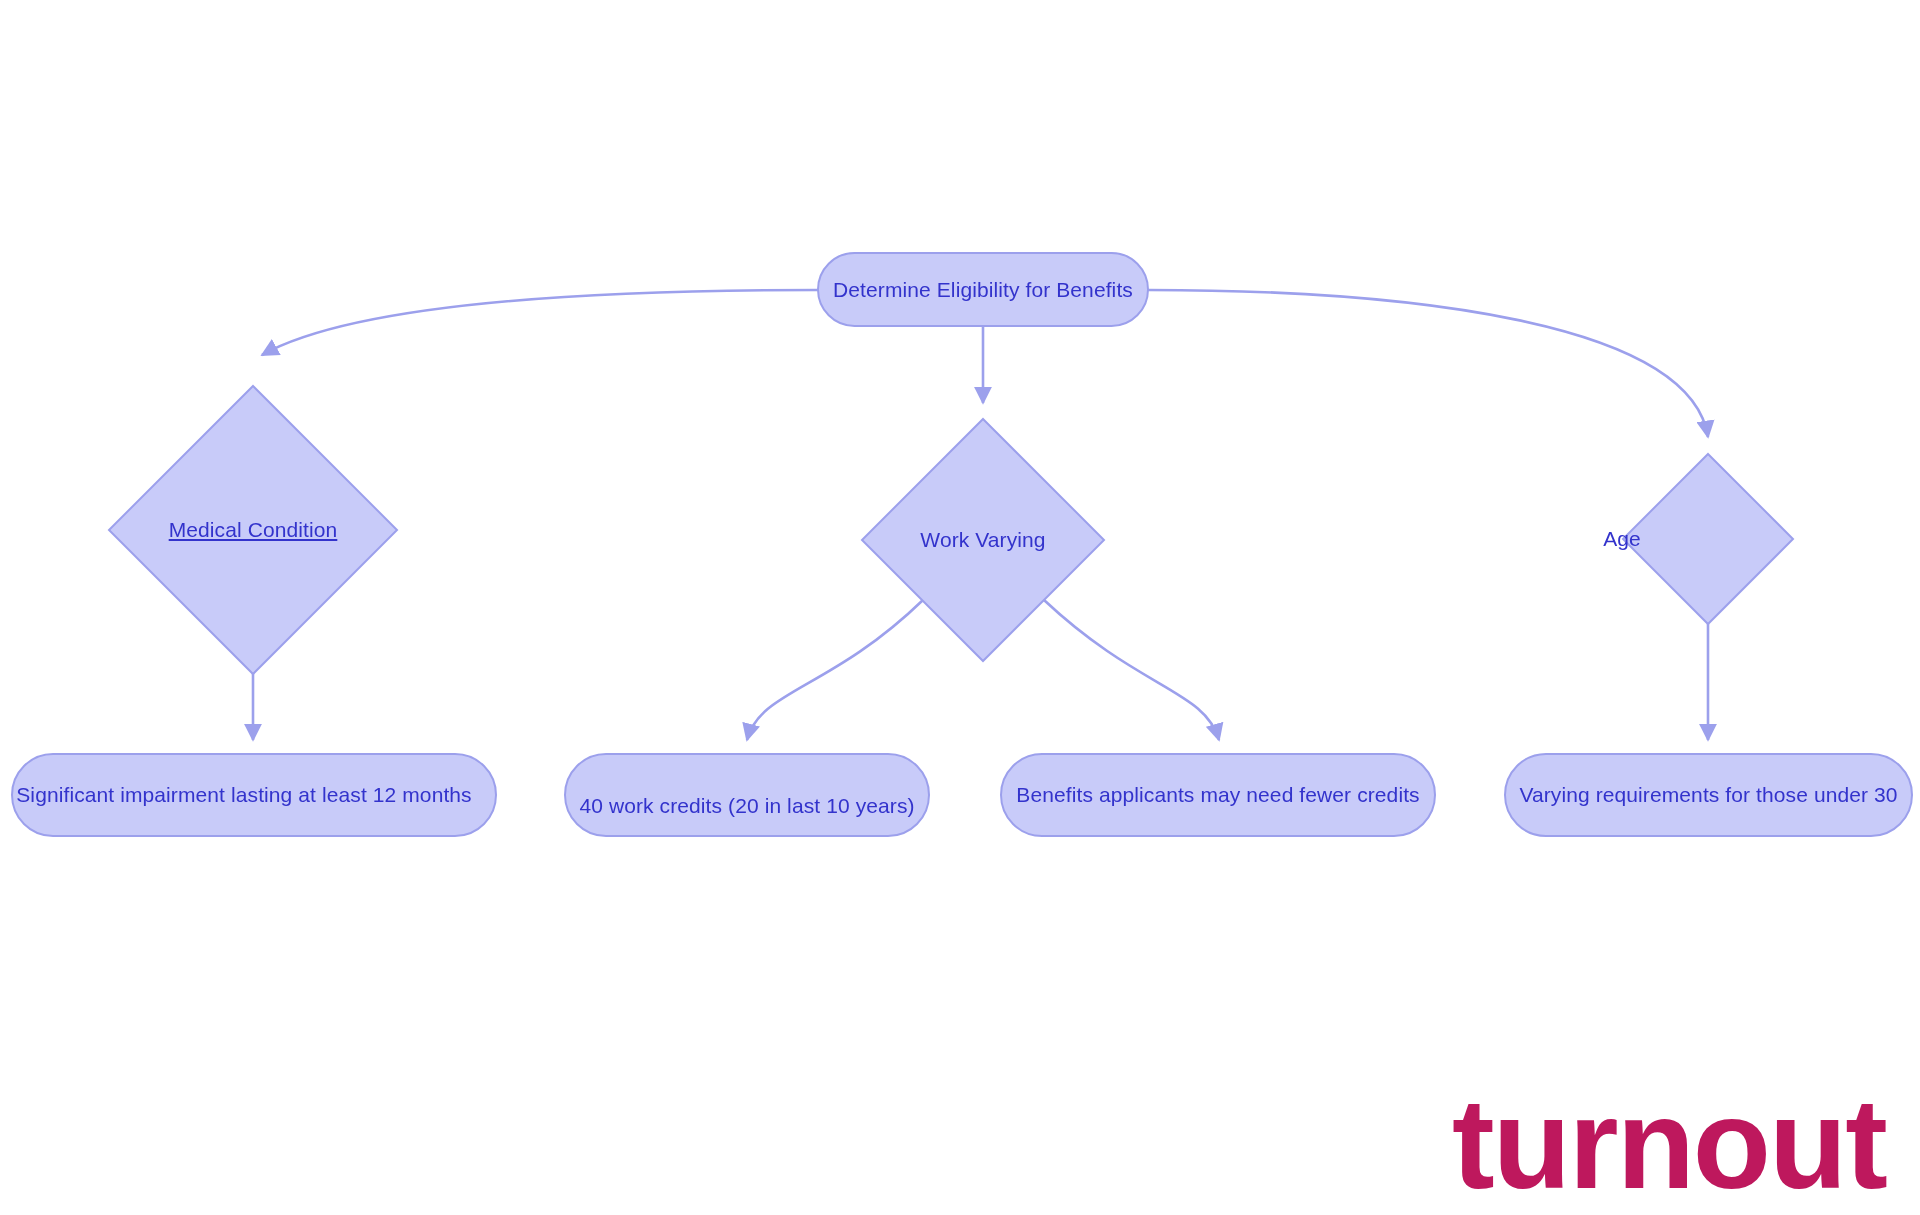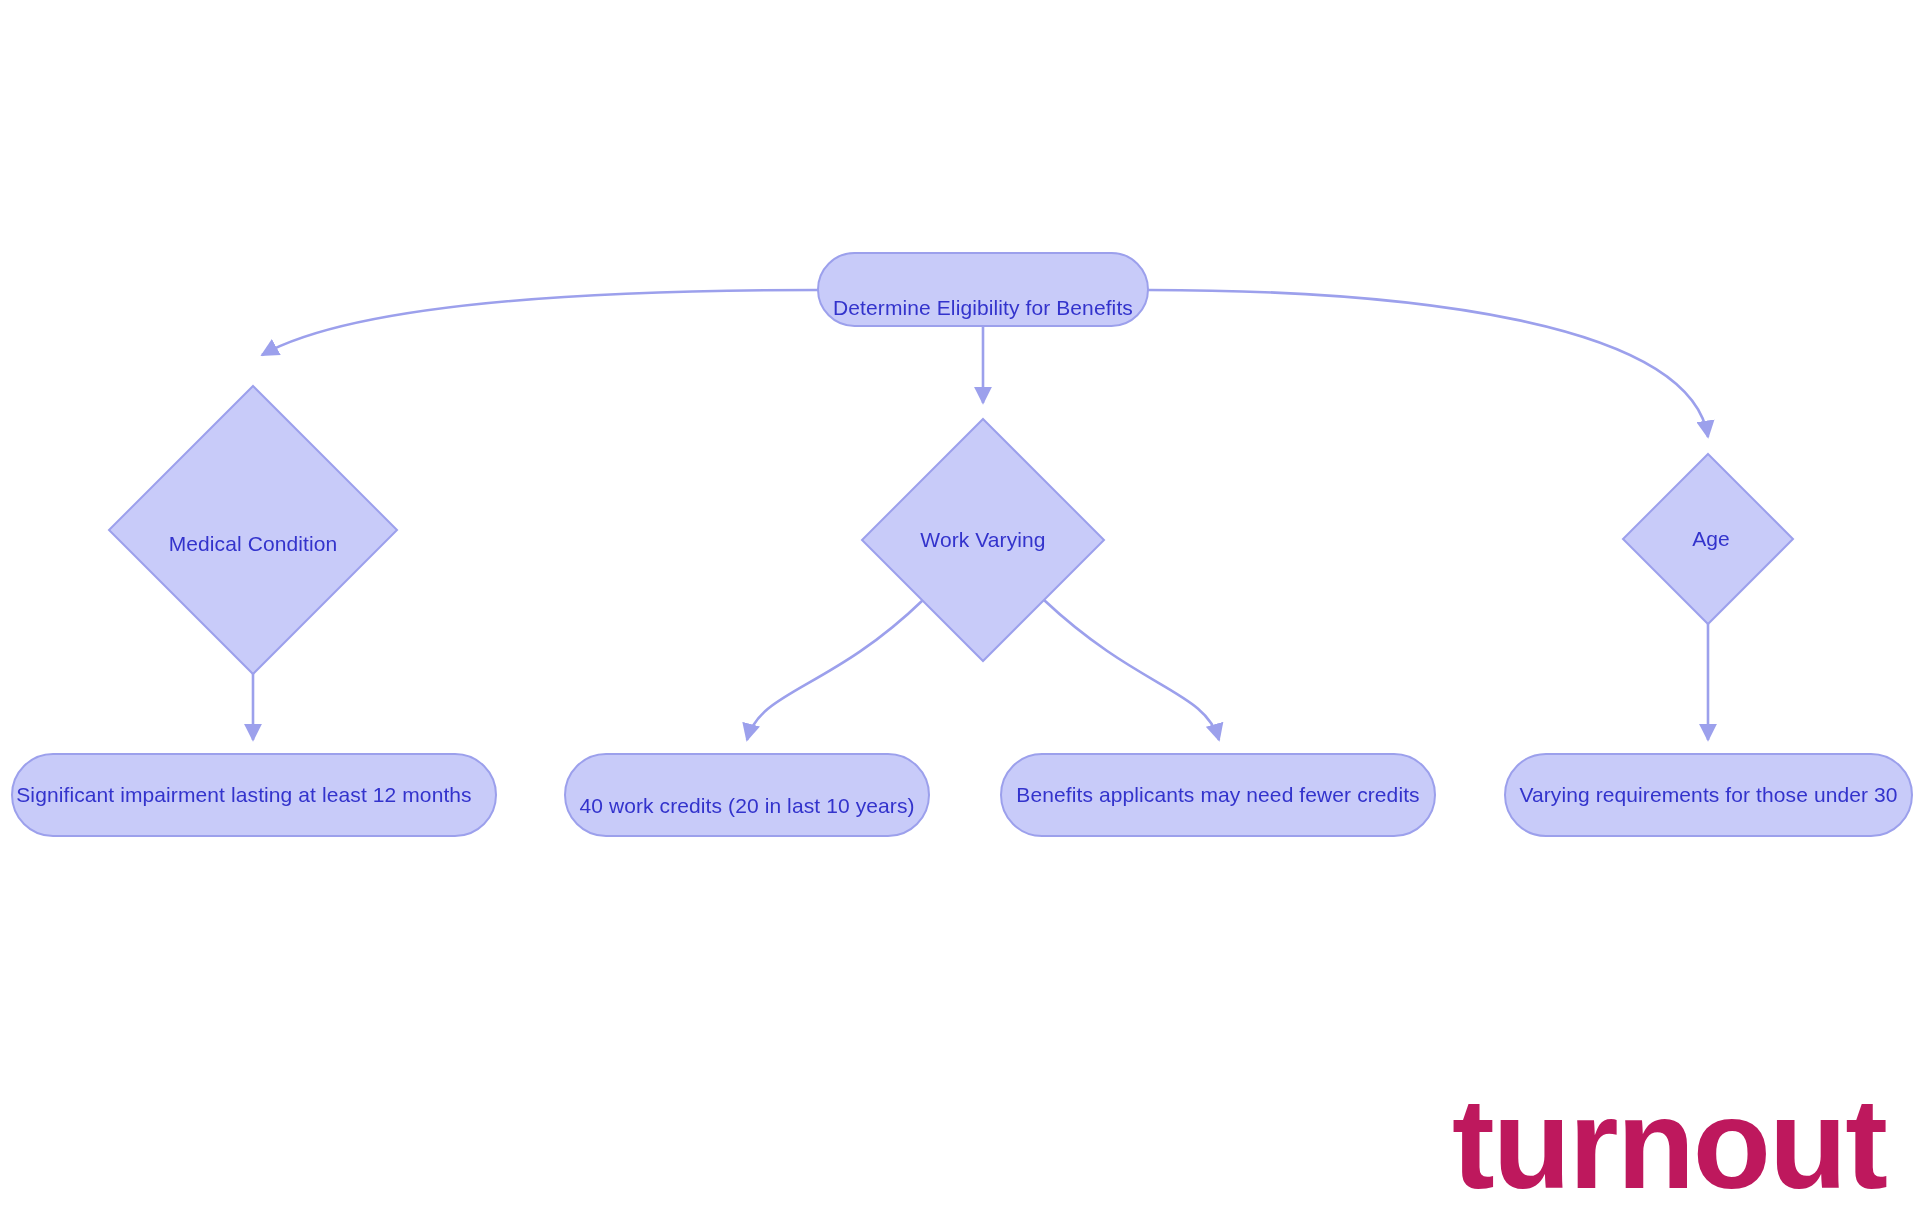--- a/index.html
+++ b/index.html
@@ -88,27 +88,27 @@
     <polygon points="983,419 1104,540 983,661 862,540"></polygon>
     <polygon points="1708,454 1793,539 1708,624 1623,539"></polygon>
 
     <rect x="12" y="754" width="484" height="82" rx="41" ry="41"></rect>
     <rect x="565" y="754" width="364" height="82" rx="41" ry="41"></rect>
     <rect x="1001" y="754" width="434" height="82" rx="41" ry="41"></rect>
     <rect x="1505" y="754" width="407" height="82" rx="41" ry="41"></rect>
   </g>
 </svg>
 
-<div class="node-label" style="left:818px; top:253px; width:330px; height:73px;margin-top:18px;">Determine Eligibility for Benefits</div>
+<div class="node-label" style="left:818px; top:253px; width:330px; height:73px;">Determine Eligibility for Benefits</div>
 
-<div class="node-label" style="left:109px; top:519px; width:288px; height:50px;">Medical Condition</div>
+<div class="node-label" style="left:109px; top:505px; width:288px; height:50px;text-decoration:underline;">Medical Condition</div>
 
 <div class="node-label" style="left:862px; top:515px; width:242px; height:50px;">Work Varying</div>
 
-<div class="node-label" style="left:1626px; top:514px; width:170px; height:50px;">Age</div>
+<div class="node-label" style="left:1537px; top:514px; width:170px; height:50px;">Age</div>
 
 <div class="node-label" style="left:2px; top:754px; width:484px; height:82px;">Significant impairment lasting at least 12 months</div>
 
 <div class="node-label" style="left:565px; top:754px; width:364px; height:104px;">40 work credits (20 in last 10 years)</div>
 
 <div class="node-label" style="left:1001px; top:754px; width:434px; height:82px;">Benefits applicants may need fewer credits</div>
 
 <div class="node-label" style="left:1505px; top:754px; width:407px; height:82px;">Varying requirements for those under 30</div>
 
 <div class="logo">turnout</div>

